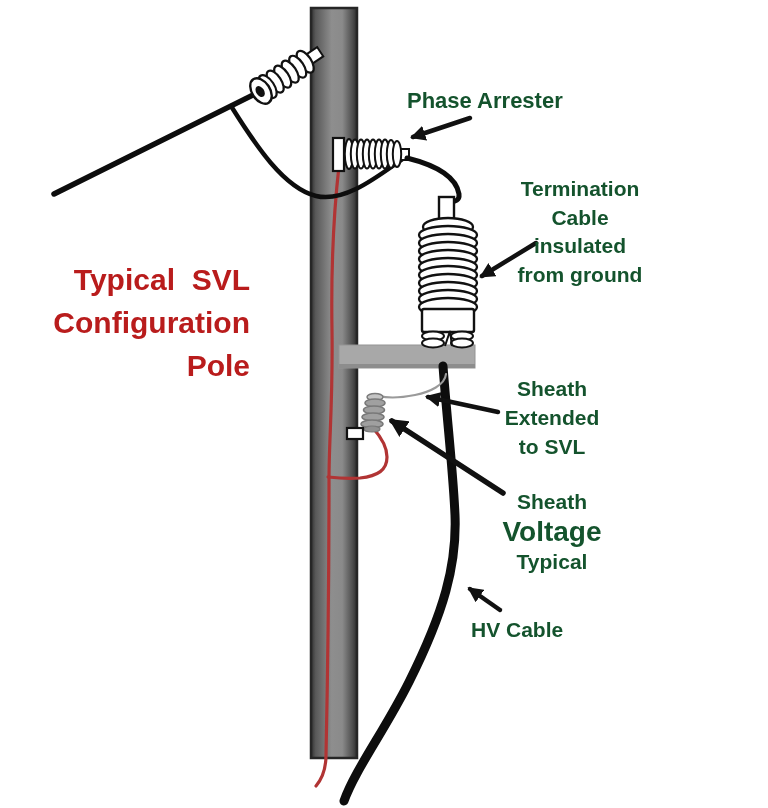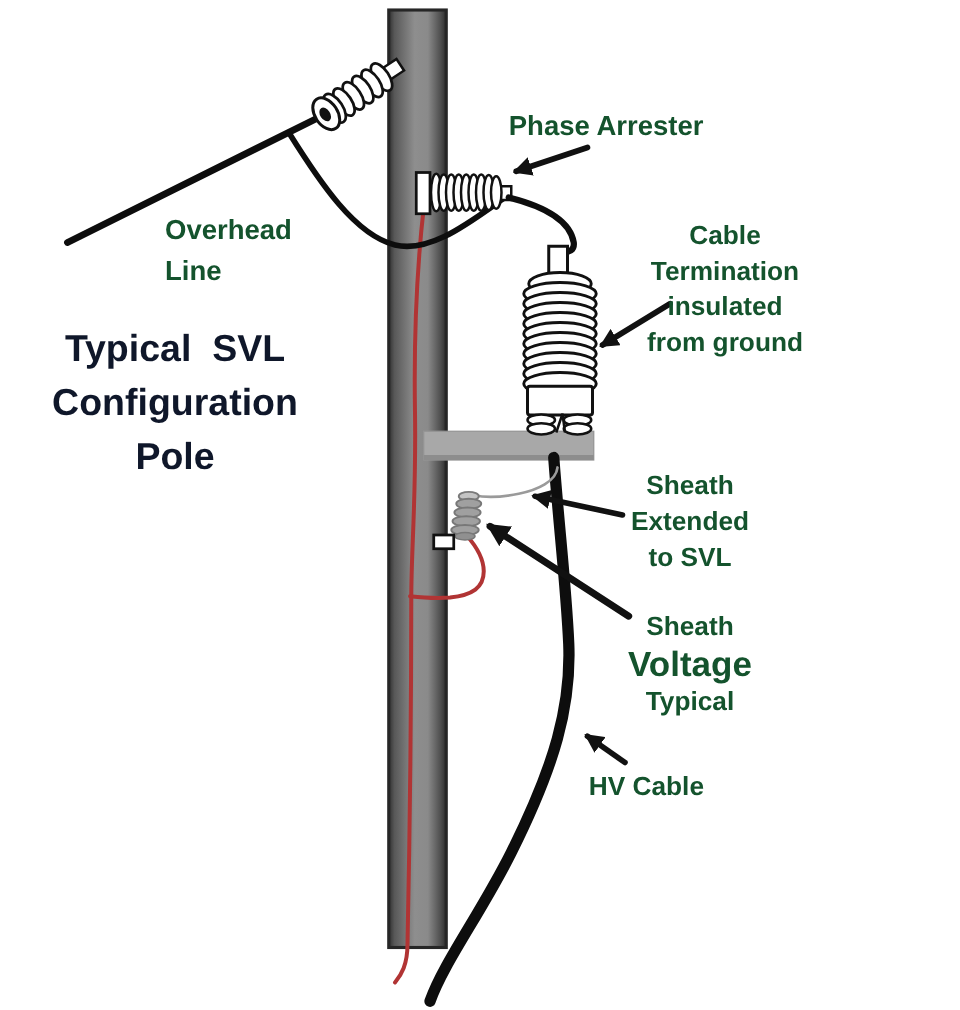--- a/index.html
+++ b/index.html
@@ -3,21 +3,21 @@
 <meta charset="utf-8">
 <style>
   html,body{margin:0;padding:0;background:#ffffff;}
   #stage{
     position:relative;width:768px;height:808px;background:#ffffff;overflow:hidden;
     font-family:"Liberation Sans","DejaVu Sans",sans-serif;
   }
   #diagram-svg{position:absolute;left:0;top:0;}
   .lbl{position:absolute;font-weight:700;color:#14532d;}
   .center{text-align:center;}
-  #title-label{left:30px;top:258px;width:220px;font-size:30px;line-height:43px;text-align:center;color:#0f172a;}
+  #title-label{left:30px;top:258px;width:220px;font-size:30px;line-height:43px;text-align:right;color:#b91c1c;}
   #title-label .t-line{white-space:pre;}
   #overhead-label{left:132px;top:167px;font-size:22px;line-height:33px;}
   #phase-label{left:407px;top:88px;font-size:22px;line-height:26px;}
   #cableterm-label{left:494px;top:175px;width:172px;font-size:21px;line-height:28.5px;}
   #sheathext-label{left:482px;top:374px;width:140px;font-size:21px;line-height:29px;}
   #svl-label{left:477px;top:487px;width:150px;}
   #svl-label .l1{font-size:21px;line-height:29px;font-weight:700;}
   #svl-label .l2{font-size:28px;line-height:31px;font-weight:800;}
   #svl-label .l3{font-size:21px;line-height:29px;font-weight:600;}
   #hvcable-label{left:471px;top:618px;font-size:21px;line-height:24px;}
@@ -144,30 +144,26 @@
       <path d="M500,610 L470,589" stroke-width="4.5" marker-end="url(#ah)"></path>
     </g>
   </svg>
 
   <div class="lbl" id="title-label">
     <div class="t-line">Typical  SVL</div>
     <div class="t-line">Configuration</div>
     <div class="t-line">Pole</div>
   </div>
 
-  <div class="lbl" id="overhead-label">
-    <div>Overhead</div>
-    <div>Line</div>
-  </div>
 
   <div class="lbl" id="phase-label">Phase Arrester</div>
 
   <div class="lbl center" id="cableterm-label">
+    <div>Termination</div>
     <div>Cable</div>
-    <div>Termination</div>
     <div>insulated</div>
     <div>from ground</div>
   </div>
 
   <div class="lbl center" id="sheathext-label">
     <div>Sheath</div>
     <div>Extended</div>
     <div>to SVL</div>
   </div>
 

